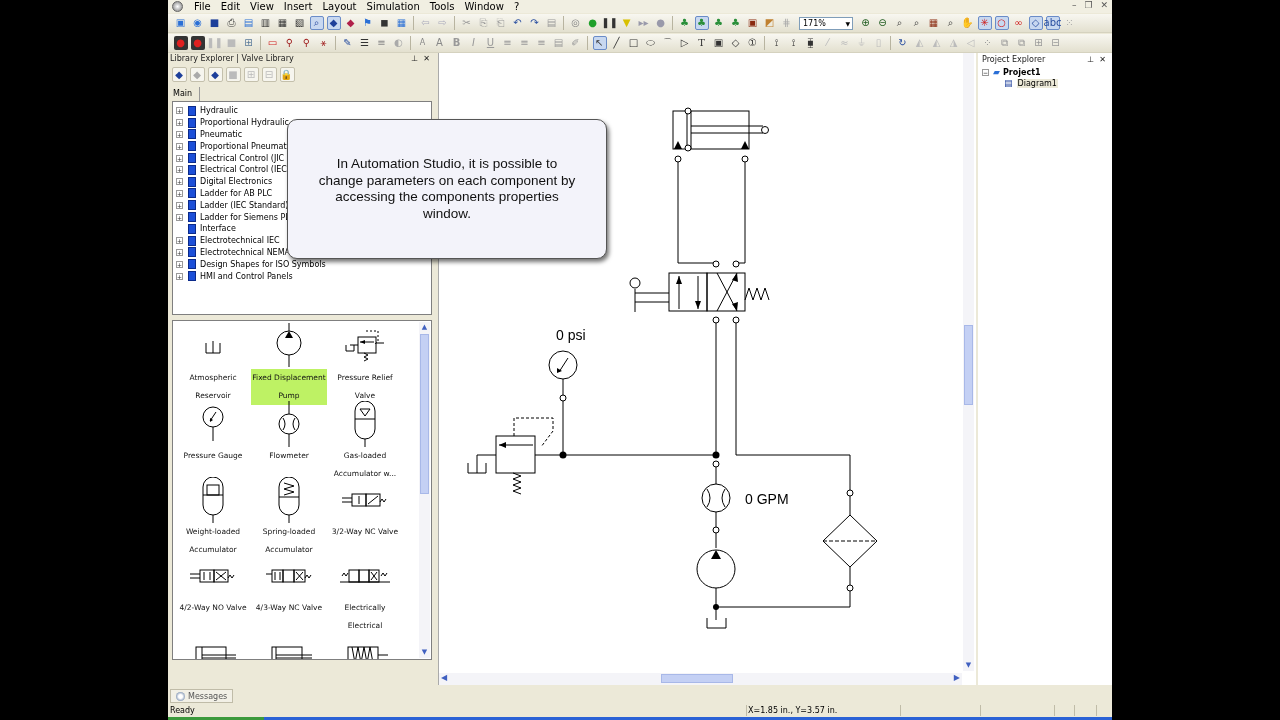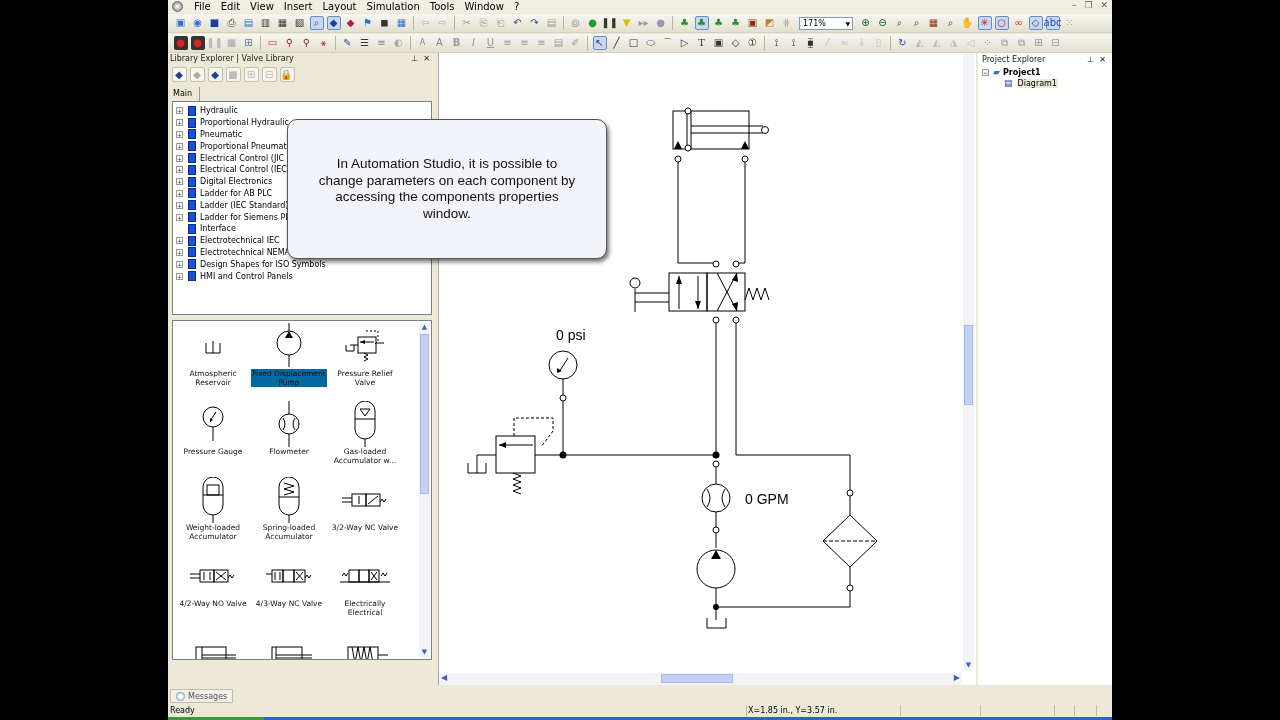--- a/index.html
+++ b/index.html
@@ -24,23 +24,23 @@
   #lib { position: absolute; left: 0; top: 53px; width: 266px; height: 610px; background: #ece9d8; }
   .lib-tools { position: absolute; left: 2px; top: 14px; height: 16px; display: flex; }
   .lib-tools .tb-btn { width: 15px; height: 15px; border: 1px solid #c4c0ac; background: #f6f5ee; }
   .lib-tab { position: absolute; left: 2px; top: 34px; width: 30px; height: 14px; font-size: 8px; line-height: 14px; padding-left: 3px; border-right: 1px solid #999; }
   .tree { position: absolute; left: 4px; top: 48px; width: 260px; height: 214px; background: #fff; border: 1px solid #7f7f7f; padding-top: 3px; }
   .tree-item { height: 11.8px; display: flex; align-items: center; font-size: 8px; white-space: nowrap; }
   .tree-item .plus { width: 7px; height: 7px; border: 1px solid #999; font-size: 6px; line-height: 5px; text-align: center; margin: 0 5px 0 3px; color: #333; }
   .tree-item .plus.none { border-color: transparent; }
   .tree-item .book { width: 8px; height: 10px; background: #1c4fd8; border: 1px solid #0b2a8a; margin-right: 4px; }
   .gallery { position: absolute; left: 4px; top: 267px; width: 260px; height: 340px; background: #fff; border: 1px solid #7f7f7f; overflow: hidden; }
-  .gal-item { position: absolute; width: 76px; text-align: center; font-size: 7.5px; line-height: 9px; color: #111; }
+  .gal-item { position: absolute; width: 76px; text-align: center; font-size: 7.5px; line-height: 18px; color: #111; }
   .gal-item .sym { height: 46px; display: flex; align-items: center; justify-content: center; }
-  .gal-item.selected .lbl { background: #0369a1; }
+  .gal-item.selected .lbl { background: #bef264; }
   .vscroll { position: absolute; right: 1px; top: 1px; width: 11px; bottom: 1px; background: #f4f4f8; }
   .vscroll .thumb { position: absolute; left: 1px; right: 1px; background: #c4d0f4; border: 1px solid #a8b8e8; }
   .vscroll .btn { position: absolute; left: 0; width: 11px; height: 11px; font-size: 7px; text-align: center; color: #4060c0; line-height: 11px; }
   
   #canvas { position: absolute; left: 270px; top: 53px; width: 538px; height: 632px; background: #fff; border-left: 1px solid #aaa; }
   #canvas svg { position: absolute; left: 0; top: 0; }
   .hscroll { position: absolute; left: 0; right: 14px; bottom: 0; height: 12px; background: #f4f4f8; }
   .hscroll .thumb { position: absolute; top: 1px; height: 9px; background: #c4d0f4; border: 1px solid #a8b8e8; }
   
   #proj { position: absolute; left: 810px; top: 53px; width: 134px; height: 632px; background: #fff; }

